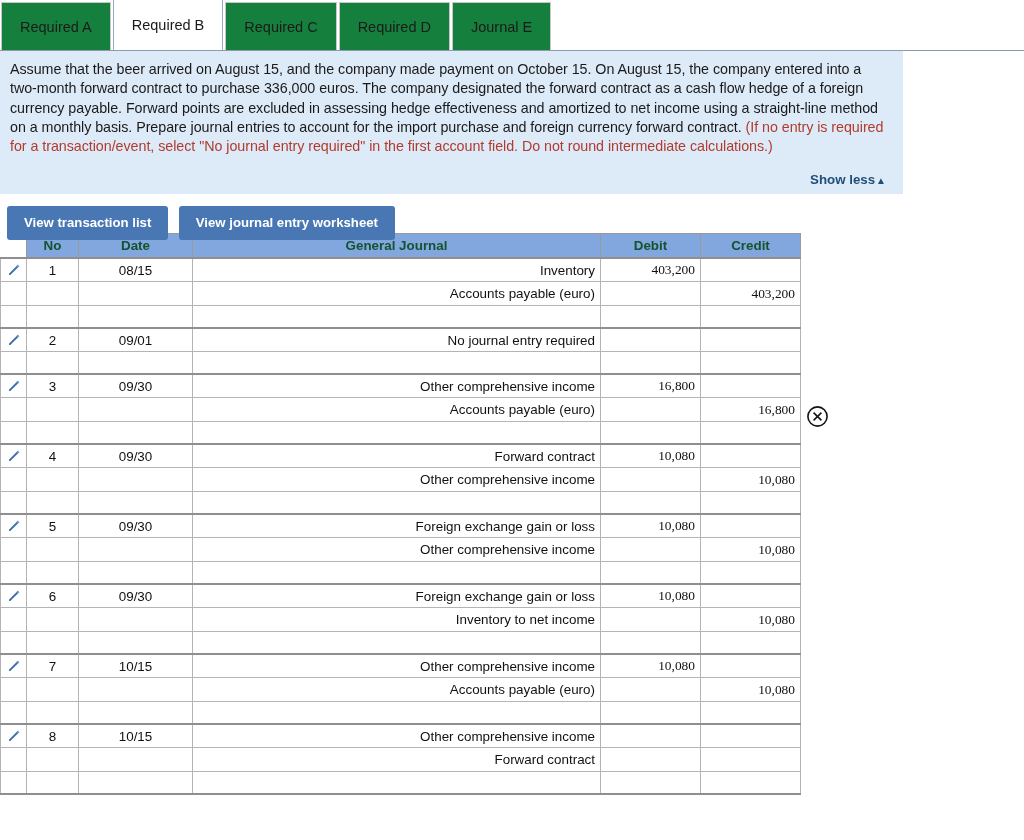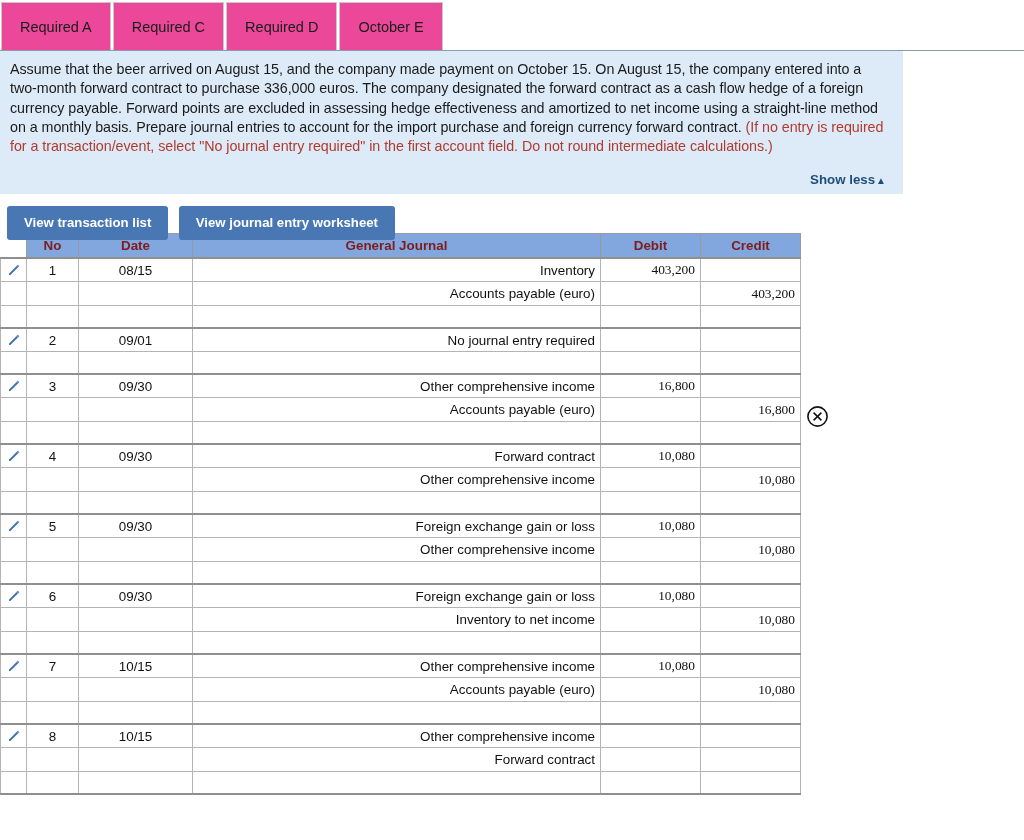--- a/index.html
+++ b/index.html
@@ -16,21 +16,21 @@
     position: relative;
     height: 51px;
     border-bottom: 1px solid #8a9bb0;
     background: #ffffff;
     padding-left: 1px;
     display: flex;
     align-items: flex-end;
   }
   .tab {
     height: 48px;
-    background: #ec4899;
+    background: #15803d;
     border: 1px solid #c8c8c8;
     border-bottom: none;
     margin-right: 2px;
     display: flex;
     align-items: center;
     justify-content: center;
     font-size: 14.5px;
     color: #1a1a1a;
     padding: 0 18px;
     position: relative;
@@ -118,21 +118,21 @@
   table.journal col.c-date    { width: 114px; }
   table.journal col.c-gj      { width: 408px; }
   table.journal col.c-debit   { width: 100px; }
   table.journal col.c-credit  { width: 100px; }
 
   table.journal th {
     background: #81a7de;
     border: 1px solid #9a9a9a;
     font-size: 13.4px;
     font-weight: bold;
-    color: #7f1d1d;
+    color: #14532d;
     height: 24px;
     padding: 0 7px;
     text-align: center;
   }
   table.journal th.edit-h {
     background: #ffffff;
     border: none;
   }
   table.journal td {
     border: 1px solid #b4b4b4;
@@ -162,29 +162,32 @@
   tr.last-row td { border-bottom: 2px solid #8f8f8f; }
 
   .pencil { display: inline-block; vertical-align: middle; }
 </style>
 </head>
 <body>
 
 <div class="tabbar" id="tabbar">
     <div class="tab">
       <span>Required A</span>
+    </div>
+    <div class="tab active">
+      <span>Required B</span>
     </div>
     <div class="tab">
       <span>Required C</span>
     </div>
     <div class="tab">
       <span>Required D</span>
     </div>
     <div class="tab">
-      <span>October E</span>
+      <span>Journal E</span>
     </div>
   </div>
 
 <div class="instructions">
   <p>
     <span>Assume that the beer arrived on August 15, and the company made payment on October 15. On August 15, the company entered into a two-month forward contract to purchase 336,000 euros. The company designated the forward contract as a cash flow hedge of a foreign currency payable. Forward points are excluded in assessing hedge effectiveness and amortized to net income using a straight-line method on a monthly basis. Prepare journal entries to account for the import purchase and foreign currency forward contract. </span><span class="red">(If no entry is required for a transaction/event, select "No journal entry required" in the first account field. Do not round intermediate calculations.)</span>
   </p>
   <div class="showless-wrap">
     <span class="showless"><span>Show less</span><span class="caret">▲</span></span>
   </div>

